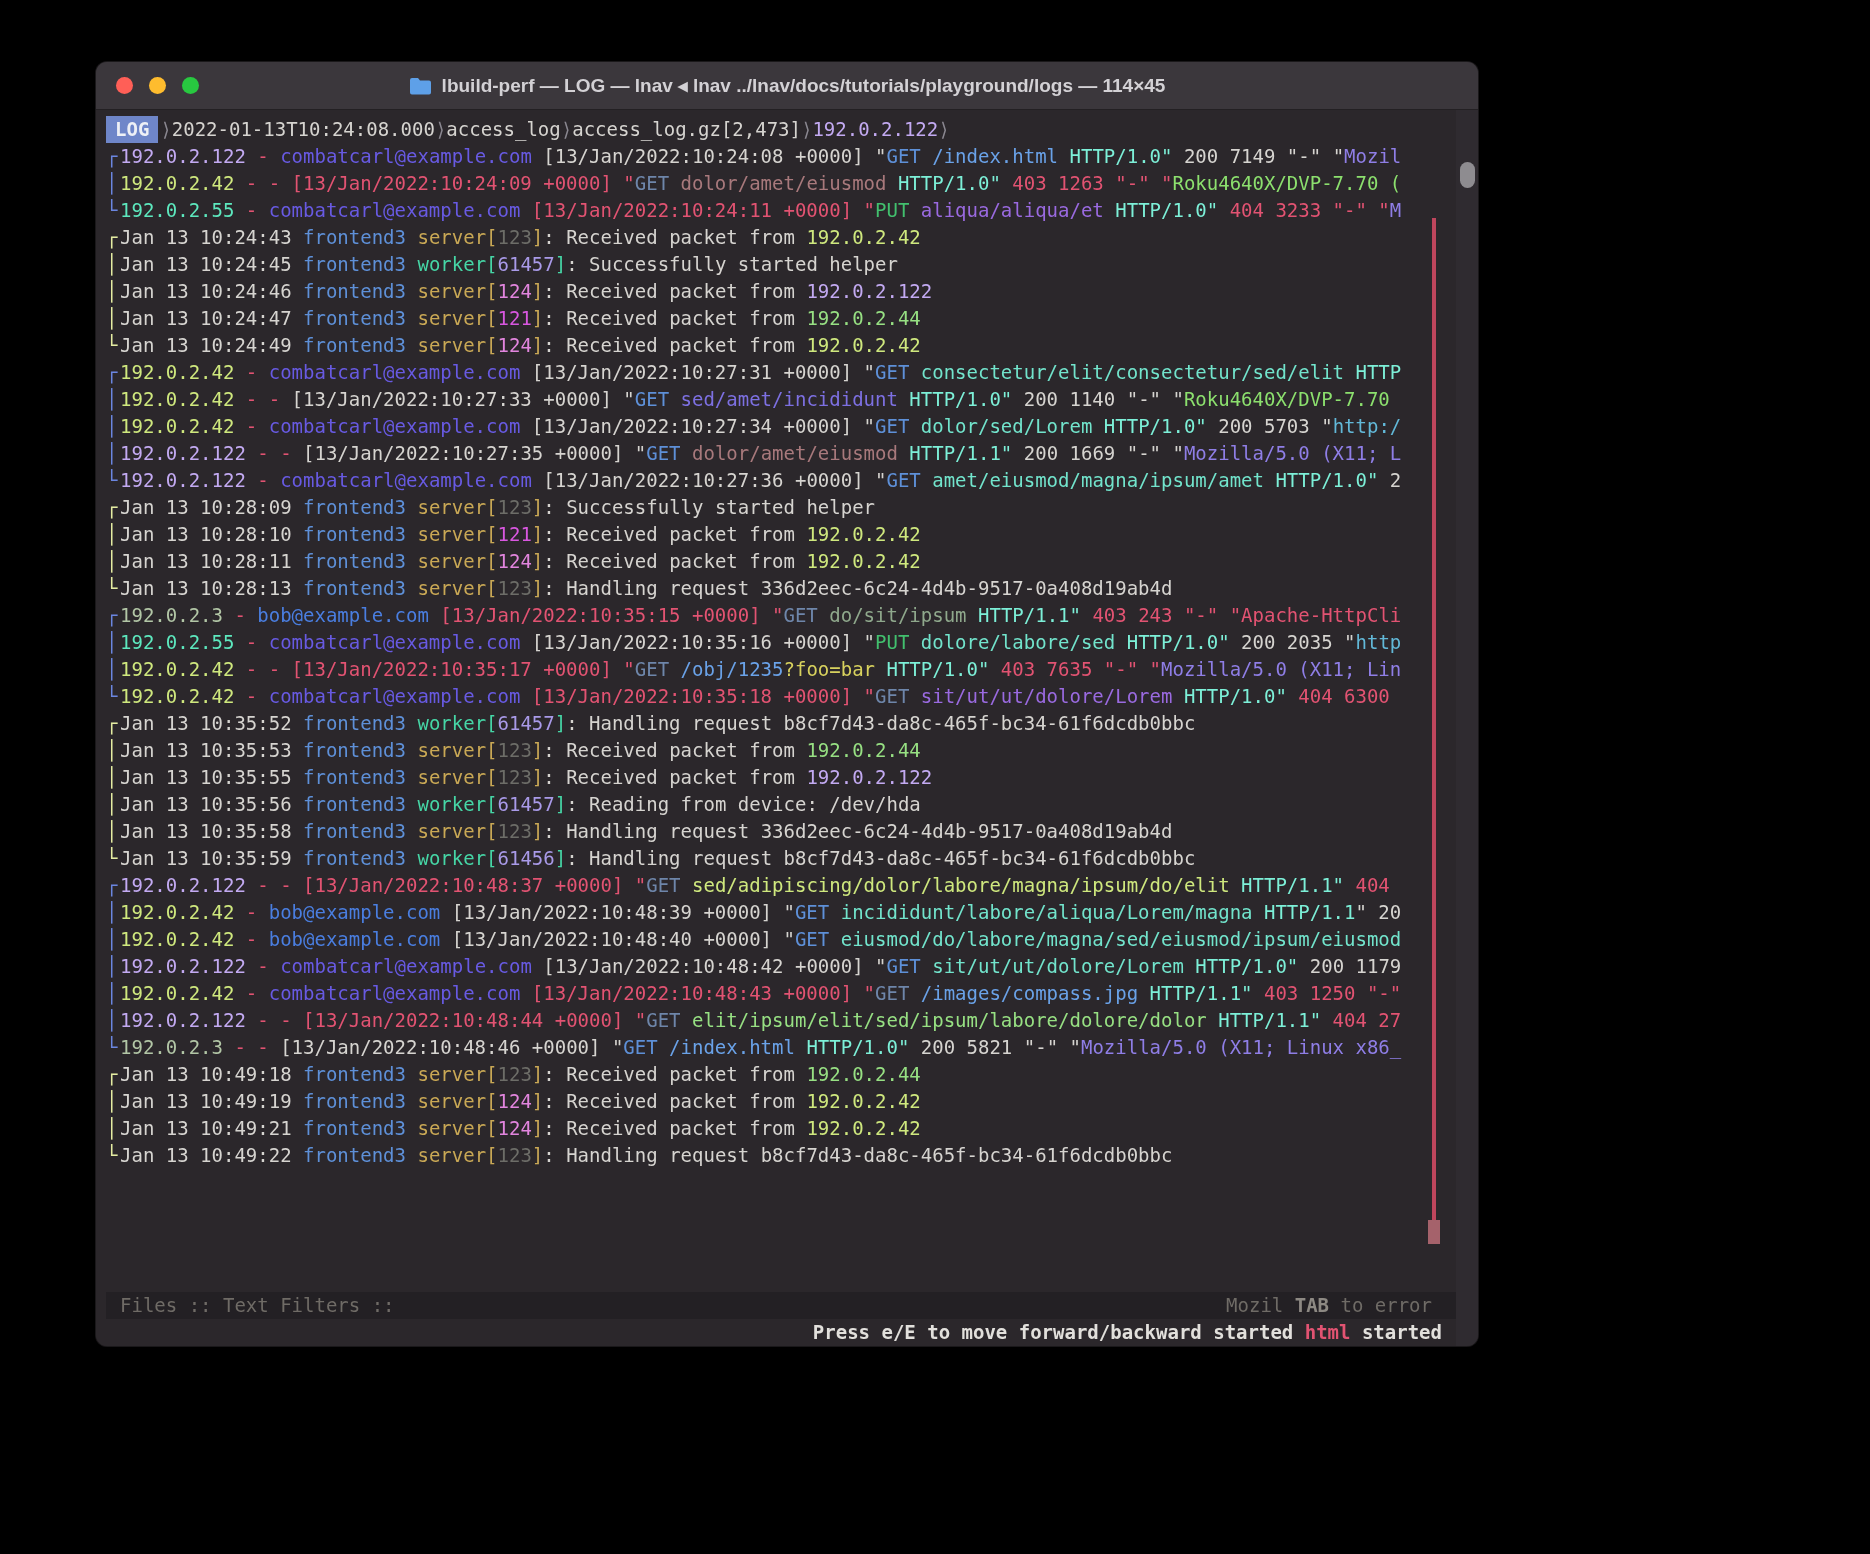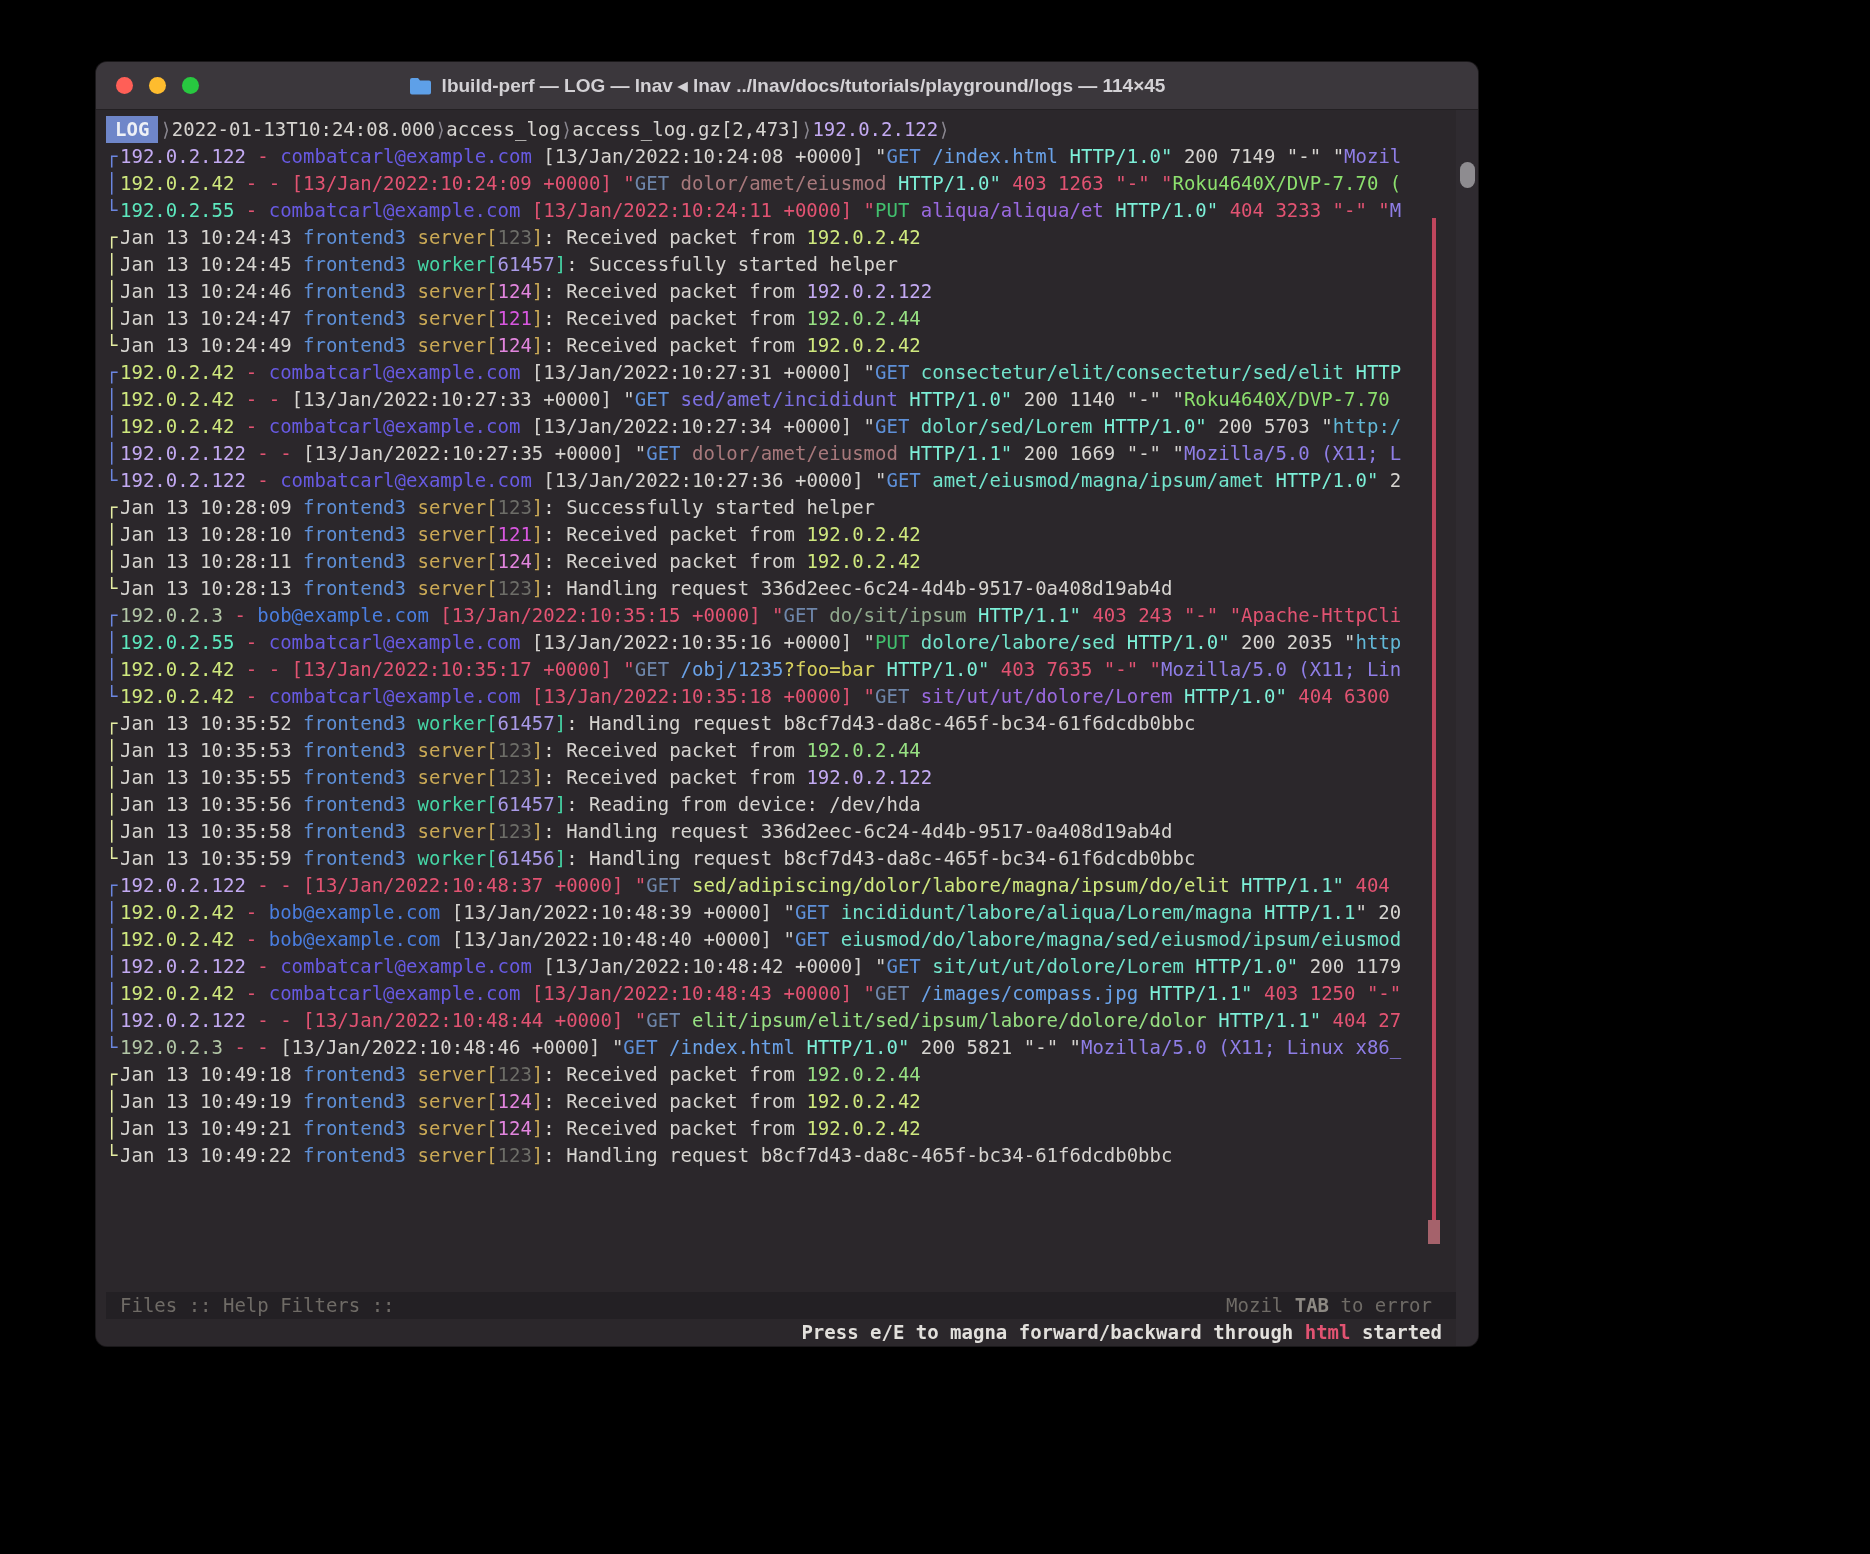--- a/index.html
+++ b/index.html
@@ -56,25 +56,25 @@
   </div>
 
   <div class="content">
     <div class="row"><span class="chip">LOG</span><span id="crumbs"><span class="sep">⟩</span><span style="color: rgb(214, 212, 208);">2022-01-13T10:24:08.000</span><span class="sep">⟩</span><span style="color: rgb(214, 212, 208);">access_log</span><span class="sep">⟩</span><span style="color: rgb(214, 212, 208);">access_log.gz[2,473]</span><span class="sep">⟩</span><span style="color: rgb(195, 170, 242);">192.0.2.122</span><span class="sep">⟩</span></span></div>
     <div id="log-view" style="display:contents"><div class="row"><span class="pre" style="color: rgb(107, 134, 224);">┌</span><span style="color: rgb(195, 170, 242);">192.0.2.122</span><span style="color: rgb(226, 83, 114);"> - </span><span style="color: rgb(104, 90, 226);">combatcarl@example.com</span><span style="color: rgb(214, 212, 208);"> [13/Jan/2022:10:24:08 +0000] "</span><span style="color: rgb(94, 144, 216);">GET</span><span style="color: rgb(214, 212, 208);"> </span><span style="color: rgb(106, 162, 232);">/index.html</span><span style="color: rgb(214, 212, 208);"> </span><span style="color: rgb(125, 240, 216);">HTTP/1.0"</span><span style="color: rgb(214, 212, 208);"> 200 7149 "-" "</span><span style="color: rgb(143, 126, 230);">Mozil</span></div><div class="row"><span class="pre" style="color: rgb(107, 134, 224);">│</span><span style="color: rgb(207, 232, 126);">192.0.2.42</span><span style="color: rgb(226, 83, 114);"> - - [13/Jan/2022:10:24:09 +0000] "</span><span style="color: rgb(110, 134, 170);">GET</span><span style="color: rgb(214, 212, 208);"> </span><span style="color: rgb(168, 121, 124);">dolor/amet/eiusmod</span><span style="color: rgb(214, 212, 208);"> </span><span style="color: rgb(125, 240, 216);">HTTP/1.0"</span><span style="color: rgb(226, 83, 114);"> 403 1263 "-" "</span><span style="color: rgb(140, 224, 110);">Roku4640X/DVP-7.70 (</span></div><div class="row"><span class="pre" style="color: rgb(107, 134, 224);">└</span><span style="color: rgb(93, 232, 190);">192.0.2.55</span><span style="color: rgb(226, 83, 114);"> - </span><span style="color: rgb(104, 90, 226);">combatcarl@example.com</span><span style="color: rgb(226, 83, 114);"> [13/Jan/2022:10:24:11 +0000] "</span><span style="color: rgb(66, 192, 110);">PUT</span><span style="color: rgb(214, 212, 208);"> </span><span style="color: rgb(154, 106, 224);">aliqua/aliqua/et</span><span style="color: rgb(214, 212, 208);"> </span><span style="color: rgb(125, 240, 216);">HTTP/1.0"</span><span style="color: rgb(226, 83, 114);"> 404 3233 "-" "</span><span style="color: rgb(143, 126, 230);">M</span></div><div class="row"><span class="pre" style="color: rgb(228, 236, 162);">┌</span><span style="color: rgb(214, 212, 208);">Jan 13 10:24:43 </span><span style="color: rgb(94, 144, 216);">frontend3</span><span style="color: rgb(214, 212, 208);"> </span><span style="color: rgb(201, 168, 85);">server[</span><span style="color: rgb(109, 109, 104);">123</span><span style="color: rgb(201, 168, 85);">]</span><span style="color: rgb(214, 212, 208);">: Received packet from </span><span style="color: rgb(207, 232, 126);">192.0.2.42</span></div><div class="row"><span class="pre" style="color: rgb(228, 236, 162);">│</span><span style="color: rgb(214, 212, 208);">Jan 13 10:24:45 </span><span style="color: rgb(94, 144, 216);">frontend3</span><span style="color: rgb(214, 212, 208);"> </span><span style="color: rgb(70, 214, 166);">worker[</span><span style="color: rgb(169, 154, 232);">61457</span><span style="color: rgb(70, 214, 166);">]</span><span style="color: rgb(214, 212, 208);">: Successfully started helper</span></div><div class="row"><span class="pre" style="color: rgb(228, 236, 162);">│</span><span style="color: rgb(214, 212, 208);">Jan 13 10:24:46 </span><span style="color: rgb(94, 144, 216);">frontend3</span><span style="color: rgb(214, 212, 208);"> </span><span style="color: rgb(201, 168, 85);">server[</span><span style="color: rgb(226, 133, 222);">124</span><span style="color: rgb(201, 168, 85);">]</span><span style="color: rgb(214, 212, 208);">: Received packet from </span><span style="color: rgb(195, 170, 242);">192.0.2.122</span></div><div class="row"><span class="pre" style="color: rgb(228, 236, 162);">│</span><span style="color: rgb(214, 212, 208);">Jan 13 10:24:47 </span><span style="color: rgb(94, 144, 216);">frontend3</span><span style="color: rgb(214, 212, 208);"> </span><span style="color: rgb(201, 168, 85);">server[</span><span style="color: rgb(217, 87, 224);">121</span><span style="color: rgb(201, 168, 85);">]</span><span style="color: rgb(214, 212, 208);">: Received packet from </span><span style="color: rgb(151, 224, 131);">192.0.2.44</span></div><div class="row"><span class="pre" style="color: rgb(228, 236, 162);">└</span><span style="color: rgb(214, 212, 208);">Jan 13 10:24:49 </span><span style="color: rgb(94, 144, 216);">frontend3</span><span style="color: rgb(214, 212, 208);"> </span><span style="color: rgb(201, 168, 85);">server[</span><span style="color: rgb(226, 133, 222);">124</span><span style="color: rgb(201, 168, 85);">]</span><span style="color: rgb(214, 212, 208);">: Received packet from </span><span style="color: rgb(207, 232, 126);">192.0.2.42</span></div><div class="row"><span class="pre" style="color: rgb(107, 134, 224);">┌</span><span style="color: rgb(207, 232, 126);">192.0.2.42</span><span style="color: rgb(226, 83, 114);"> - </span><span style="color: rgb(104, 90, 226);">combatcarl@example.com</span><span style="color: rgb(214, 212, 208);"> [13/Jan/2022:10:27:31 +0000] "</span><span style="color: rgb(94, 144, 216);">GET</span><span style="color: rgb(214, 212, 208);"> </span><span style="color: rgb(114, 228, 204);">consectetur/elit/consectetur/sed/elit</span><span style="color: rgb(214, 212, 208);"> </span><span style="color: rgb(125, 240, 216);">HTTP</span></div><div class="row"><span class="pre" style="color: rgb(107, 134, 224);">│</span><span style="color: rgb(207, 232, 126);">192.0.2.42</span><span style="color: rgb(226, 83, 114);"> - - </span><span style="color: rgb(214, 212, 208);">[13/Jan/2022:10:27:33 +0000] "</span><span style="color: rgb(94, 144, 216);">GET</span><span style="color: rgb(214, 212, 208);"> </span><span style="color: rgb(125, 112, 226);">sed/amet/incididunt</span><span style="color: rgb(214, 212, 208);"> </span><span style="color: rgb(125, 240, 216);">HTTP/1.0"</span><span style="color: rgb(214, 212, 208);"> 200 1140 "-" "</span><span style="color: rgb(140, 224, 110);">Roku4640X/DVP-7.70</span></div><div class="row"><span class="pre" style="color: rgb(107, 134, 224);">│</span><span style="color: rgb(207, 232, 126);">192.0.2.42</span><span style="color: rgb(226, 83, 114);"> - </span><span style="color: rgb(104, 90, 226);">combatcarl@example.com</span><span style="color: rgb(214, 212, 208);"> [13/Jan/2022:10:27:34 +0000] "</span><span style="color: rgb(94, 144, 216);">GET</span><span style="color: rgb(214, 212, 208);"> </span><span style="color: rgb(114, 228, 204);">dolor/sed/Lorem</span><span style="color: rgb(214, 212, 208);"> </span><span style="color: rgb(125, 240, 216);">HTTP/1.0"</span><span style="color: rgb(214, 212, 208);"> 200 5703 "</span><span style="color: rgb(98, 184, 216);">http:/</span></div><div class="row"><span class="pre" style="color: rgb(107, 134, 224);">│</span><span style="color: rgb(195, 170, 242);">192.0.2.122</span><span style="color: rgb(226, 83, 114);"> - - </span><span style="color: rgb(214, 212, 208);">[13/Jan/2022:10:27:35 +0000] "</span><span style="color: rgb(94, 144, 216);">GET</span><span style="color: rgb(214, 212, 208);"> </span><span style="color: rgb(168, 121, 124);">dolor/amet/eiusmod</span><span style="color: rgb(214, 212, 208);"> </span><span style="color: rgb(125, 240, 216);">HTTP/1.1"</span><span style="color: rgb(214, 212, 208);"> 200 1669 "-" "</span><span style="color: rgb(143, 126, 230);">Mozilla/5.0 (X11; L</span></div><div class="row"><span class="pre" style="color: rgb(107, 134, 224);">└</span><span style="color: rgb(195, 170, 242);">192.0.2.122</span><span style="color: rgb(226, 83, 114);"> - </span><span style="color: rgb(104, 90, 226);">combatcarl@example.com</span><span style="color: rgb(214, 212, 208);"> [13/Jan/2022:10:27:36 +0000] "</span><span style="color: rgb(94, 144, 216);">GET</span><span style="color: rgb(214, 212, 208);"> </span><span style="color: rgb(114, 228, 204);">amet/eiusmod/magna/ipsum/amet</span><span style="color: rgb(214, 212, 208);"> </span><span style="color: rgb(125, 240, 216);">HTTP/1.0"</span><span style="color: rgb(214, 212, 208);"> 2</span></div><div class="row"><span class="pre" style="color: rgb(228, 236, 162);">┌</span><span style="color: rgb(214, 212, 208);">Jan 13 10:28:09 </span><span style="color: rgb(94, 144, 216);">frontend3</span><span style="color: rgb(214, 212, 208);"> </span><span style="color: rgb(201, 168, 85);">server[</span><span style="color: rgb(109, 109, 104);">123</span><span style="color: rgb(201, 168, 85);">]</span><span style="color: rgb(214, 212, 208);">: Successfully started helper</span></div><div class="row"><span class="pre" style="color: rgb(228, 236, 162);">│</span><span style="color: rgb(214, 212, 208);">Jan 13 10:28:10 </span><span style="color: rgb(94, 144, 216);">frontend3</span><span style="color: rgb(214, 212, 208);"> </span><span style="color: rgb(201, 168, 85);">server[</span><span style="color: rgb(217, 87, 224);">121</span><span style="color: rgb(201, 168, 85);">]</span><span style="color: rgb(214, 212, 208);">: Received packet from </span><span style="color: rgb(207, 232, 126);">192.0.2.42</span></div><div class="row"><span class="pre" style="color: rgb(228, 236, 162);">│</span><span style="color: rgb(214, 212, 208);">Jan 13 10:28:11 </span><span style="color: rgb(94, 144, 216);">frontend3</span><span style="color: rgb(214, 212, 208);"> </span><span style="color: rgb(201, 168, 85);">server[</span><span style="color: rgb(226, 133, 222);">124</span><span style="color: rgb(201, 168, 85);">]</span><span style="color: rgb(214, 212, 208);">: Received packet from </span><span style="color: rgb(207, 232, 126);">192.0.2.42</span></div><div class="row"><span class="pre" style="color: rgb(228, 236, 162);">└</span><span style="color: rgb(214, 212, 208);">Jan 13 10:28:13 </span><span style="color: rgb(94, 144, 216);">frontend3</span><span style="color: rgb(214, 212, 208);"> </span><span style="color: rgb(201, 168, 85);">server[</span><span style="color: rgb(109, 109, 104);">123</span><span style="color: rgb(201, 168, 85);">]</span><span style="color: rgb(214, 212, 208);">: Handling request 336d2eec-6c24-4d4b-9517-0a408d19ab4d</span></div><div class="row"><span class="pre" style="color: rgb(107, 134, 224);">┌</span><span style="color: rgb(178, 198, 166);">192.0.2.3</span><span style="color: rgb(226, 83, 114);"> - </span><span style="color: rgb(74, 126, 224);">bob@example.com</span><span style="color: rgb(226, 83, 114);"> [13/Jan/2022:10:35:15 +0000] "</span><span style="color: rgb(110, 134, 170);">GET</span><span style="color: rgb(226, 83, 114);"> </span><span style="color: rgb(143, 168, 140);">do/sit/ipsum</span><span style="color: rgb(226, 83, 114);"> </span><span style="color: rgb(125, 240, 216);">HTTP/1.1"</span><span style="color: rgb(226, 83, 114);"> 403 243 "-" "</span><span style="color: rgb(226, 83, 114);">Apache-HttpCli</span></div><div class="row"><span class="pre" style="color: rgb(107, 134, 224);">│</span><span style="color: rgb(93, 232, 190);">192.0.2.55</span><span style="color: rgb(226, 83, 114);"> - </span><span style="color: rgb(104, 90, 226);">combatcarl@example.com</span><span style="color: rgb(214, 212, 208);"> [13/Jan/2022:10:35:16 +0000] "</span><span style="color: rgb(66, 192, 110);">PUT</span><span style="color: rgb(214, 212, 208);"> </span><span style="color: rgb(114, 228, 204);">dolore/labore/sed</span><span style="color: rgb(214, 212, 208);"> </span><span style="color: rgb(125, 240, 216);">HTTP/1.0"</span><span style="color: rgb(214, 212, 208);"> 200 2035 "</span><span style="color: rgb(98, 184, 216);">http</span></div><div class="row"><span class="pre" style="color: rgb(107, 134, 224);">│</span><span style="color: rgb(207, 232, 126);">192.0.2.42</span><span style="color: rgb(226, 83, 114);"> - - [13/Jan/2022:10:35:17 +0000] "</span><span style="color: rgb(110, 134, 170);">GET</span><span style="color: rgb(214, 212, 208);"> </span><span style="color: rgb(106, 162, 232);">/obj/1235</span><span style="color: rgb(216, 210, 94);">?foo=bar</span><span style="color: rgb(214, 212, 208);"> </span><span style="color: rgb(125, 240, 216);">HTTP/1.0"</span><span style="color: rgb(226, 83, 114);"> 403 7635 "-" "</span><span style="color: rgb(143, 126, 230);">Mozilla/5.0 (X11; Lin</span></div><div class="row"><span class="pre" style="color: rgb(107, 134, 224);">└</span><span style="color: rgb(207, 232, 126);">192.0.2.42</span><span style="color: rgb(226, 83, 114);"> - </span><span style="color: rgb(104, 90, 226);">combatcarl@example.com</span><span style="color: rgb(226, 83, 114);"> [13/Jan/2022:10:35:18 +0000] "</span><span style="color: rgb(110, 134, 170);">GET</span><span style="color: rgb(214, 212, 208);"> </span><span style="color: rgb(154, 106, 224);">sit/ut/ut/dolore/Lorem</span><span style="color: rgb(214, 212, 208);"> </span><span style="color: rgb(125, 240, 216);">HTTP/1.0"</span><span style="color: rgb(226, 83, 114);"> 404 6300</span></div><div class="row"><span class="pre" style="color: rgb(228, 236, 162);">┌</span><span style="color: rgb(214, 212, 208);">Jan 13 10:35:52 </span><span style="color: rgb(94, 144, 216);">frontend3</span><span style="color: rgb(214, 212, 208);"> </span><span style="color: rgb(70, 214, 166);">worker[</span><span style="color: rgb(169, 154, 232);">61457</span><span style="color: rgb(70, 214, 166);">]</span><span style="color: rgb(214, 212, 208);">: Handling request b8cf7d43-da8c-465f-bc34-61f6dcdb0bbc</span></div><div class="row"><span class="pre" style="color: rgb(228, 236, 162);">│</span><span style="color: rgb(214, 212, 208);">Jan 13 10:35:53 </span><span style="color: rgb(94, 144, 216);">frontend3</span><span style="color: rgb(214, 212, 208);"> </span><span style="color: rgb(201, 168, 85);">server[</span><span style="color: rgb(109, 109, 104);">123</span><span style="color: rgb(201, 168, 85);">]</span><span style="color: rgb(214, 212, 208);">: Received packet from </span><span style="color: rgb(151, 224, 131);">192.0.2.44</span></div><div class="row"><span class="pre" style="color: rgb(228, 236, 162);">│</span><span style="color: rgb(214, 212, 208);">Jan 13 10:35:55 </span><span style="color: rgb(94, 144, 216);">frontend3</span><span style="color: rgb(214, 212, 208);"> </span><span style="color: rgb(201, 168, 85);">server[</span><span style="color: rgb(109, 109, 104);">123</span><span style="color: rgb(201, 168, 85);">]</span><span style="color: rgb(214, 212, 208);">: Received packet from </span><span style="color: rgb(195, 170, 242);">192.0.2.122</span></div><div class="row"><span class="pre" style="color: rgb(228, 236, 162);">│</span><span style="color: rgb(214, 212, 208);">Jan 13 10:35:56 </span><span style="color: rgb(94, 144, 216);">frontend3</span><span style="color: rgb(214, 212, 208);"> </span><span style="color: rgb(70, 214, 166);">worker[</span><span style="color: rgb(169, 154, 232);">61457</span><span style="color: rgb(70, 214, 166);">]</span><span style="color: rgb(214, 212, 208);">: Reading from device: /dev/hda</span></div><div class="row"><span class="pre" style="color: rgb(228, 236, 162);">│</span><span style="color: rgb(214, 212, 208);">Jan 13 10:35:58 </span><span style="color: rgb(94, 144, 216);">frontend3</span><span style="color: rgb(214, 212, 208);"> </span><span style="color: rgb(201, 168, 85);">server[</span><span style="color: rgb(109, 109, 104);">123</span><span style="color: rgb(201, 168, 85);">]</span><span style="color: rgb(214, 212, 208);">: Handling request 336d2eec-6c24-4d4b-9517-0a408d19ab4d</span></div><div class="row"><span class="pre" style="color: rgb(228, 236, 162);">└</span><span style="color: rgb(214, 212, 208);">Jan 13 10:35:59 </span><span style="color: rgb(94, 144, 216);">frontend3</span><span style="color: rgb(214, 212, 208);"> </span><span style="color: rgb(70, 214, 166);">worker[</span><span style="color: rgb(169, 154, 232);">61456</span><span style="color: rgb(70, 214, 166);">]</span><span style="color: rgb(214, 212, 208);">: Handling request b8cf7d43-da8c-465f-bc34-61f6dcdb0bbc</span></div><div class="row"><span class="pre" style="color: rgb(107, 134, 224);">┌</span><span style="color: rgb(195, 170, 242);">192.0.2.122</span><span style="color: rgb(226, 83, 114);"> - - [13/Jan/2022:10:48:37 +0000] "</span><span style="color: rgb(110, 134, 170);">GET</span><span style="color: rgb(214, 212, 208);"> </span><span style="color: rgb(207, 232, 126);">sed/adipiscing/dolor/labore/magna/ipsum/do/elit</span><span style="color: rgb(214, 212, 208);"> </span><span style="color: rgb(125, 240, 216);">HTTP/1.1"</span><span style="color: rgb(226, 83, 114);"> 404</span></div><div class="row"><span class="pre" style="color: rgb(107, 134, 224);">│</span><span style="color: rgb(207, 232, 126);">192.0.2.42</span><span style="color: rgb(226, 83, 114);"> - </span><span style="color: rgb(74, 126, 224);">bob@example.com</span><span style="color: rgb(214, 212, 208);"> [13/Jan/2022:10:48:39 +0000] "</span><span style="color: rgb(94, 144, 216);">GET</span><span style="color: rgb(214, 212, 208);"> </span><span style="color: rgb(114, 228, 204);">incididunt/labore/aliqua/Lorem/magna</span><span style="color: rgb(214, 212, 208);"> </span><span style="color: rgb(125, 240, 216);">HTTP/1.1</span><span style="color: rgb(214, 212, 208);">" 20</span></div><div class="row"><span class="pre" style="color: rgb(107, 134, 224);">│</span><span style="color: rgb(207, 232, 126);">192.0.2.42</span><span style="color: rgb(226, 83, 114);"> - </span><span style="color: rgb(74, 126, 224);">bob@example.com</span><span style="color: rgb(214, 212, 208);"> [13/Jan/2022:10:48:40 +0000] "</span><span style="color: rgb(94, 144, 216);">GET</span><span style="color: rgb(214, 212, 208);"> </span><span style="color: rgb(114, 228, 204);">eiusmod/do/labore/magna/sed/eiusmod/ipsum/eiusmod</span></div><div class="row"><span class="pre" style="color: rgb(107, 134, 224);">│</span><span style="color: rgb(195, 170, 242);">192.0.2.122</span><span style="color: rgb(226, 83, 114);"> - </span><span style="color: rgb(104, 90, 226);">combatcarl@example.com</span><span style="color: rgb(214, 212, 208);"> [13/Jan/2022:10:48:42 +0000] "</span><span style="color: rgb(94, 144, 216);">GET</span><span style="color: rgb(214, 212, 208);"> </span><span style="color: rgb(114, 228, 204);">sit/ut/ut/dolore/Lorem</span><span style="color: rgb(214, 212, 208);"> </span><span style="color: rgb(125, 240, 216);">HTTP/1.0"</span><span style="color: rgb(214, 212, 208);"> 200 1179</span></div><div class="row"><span class="pre" style="color: rgb(107, 134, 224);">│</span><span style="color: rgb(207, 232, 126);">192.0.2.42</span><span style="color: rgb(226, 83, 114);"> - </span><span style="color: rgb(104, 90, 226);">combatcarl@example.com</span><span style="color: rgb(226, 83, 114);"> [13/Jan/2022:10:48:43 +0000] "</span><span style="color: rgb(110, 134, 170);">GET</span><span style="color: rgb(214, 212, 208);"> </span><span style="color: rgb(106, 162, 232);">/images/compass.jpg</span><span style="color: rgb(214, 212, 208);"> </span><span style="color: rgb(125, 240, 216);">HTTP/1.1"</span><span style="color: rgb(226, 83, 114);"> 403 1250 "-"</span></div><div class="row"><span class="pre" style="color: rgb(107, 134, 224);">│</span><span style="color: rgb(195, 170, 242);">192.0.2.122</span><span style="color: rgb(226, 83, 114);"> - - [13/Jan/2022:10:48:44 +0000] "</span><span style="color: rgb(110, 134, 170);">GET</span><span style="color: rgb(214, 212, 208);"> </span><span style="color: rgb(151, 224, 131);">elit/ipsum/elit/sed/ipsum/labore/dolore/dolor</span><span style="color: rgb(214, 212, 208);"> </span><span style="color: rgb(125, 240, 216);">HTTP/1.1"</span><span style="color: rgb(226, 83, 114);"> 404 27</span></div><div class="row"><span class="pre" style="color: rgb(107, 134, 224);">└</span><span style="color: rgb(178, 198, 166);">192.0.2.3</span><span style="color: rgb(226, 83, 114);"> - - </span><span style="color: rgb(214, 212, 208);">[13/Jan/2022:10:48:46 +0000] "</span><span style="color: rgb(94, 144, 216);">GET</span><span style="color: rgb(214, 212, 208);"> </span><span style="color: rgb(106, 162, 232);">/index.html</span><span style="color: rgb(214, 212, 208);"> </span><span style="color: rgb(125, 240, 216);">HTTP/1.0"</span><span style="color: rgb(214, 212, 208);"> 200 5821 "-" "</span><span style="color: rgb(143, 126, 230);">Mozilla/5.0 (X11; Linux x86_</span></div><div class="row"><span class="pre" style="color: rgb(228, 236, 162);">┌</span><span style="color: rgb(214, 212, 208);">Jan 13 10:49:18 </span><span style="color: rgb(94, 144, 216);">frontend3</span><span style="color: rgb(214, 212, 208);"> </span><span style="color: rgb(201, 168, 85);">server[</span><span style="color: rgb(109, 109, 104);">123</span><span style="color: rgb(201, 168, 85);">]</span><span style="color: rgb(214, 212, 208);">: Received packet from </span><span style="color: rgb(151, 224, 131);">192.0.2.44</span></div><div class="row"><span class="pre" style="color: rgb(228, 236, 162);">│</span><span style="color: rgb(214, 212, 208);">Jan 13 10:49:19 </span><span style="color: rgb(94, 144, 216);">frontend3</span><span style="color: rgb(214, 212, 208);"> </span><span style="color: rgb(201, 168, 85);">server[</span><span style="color: rgb(226, 133, 222);">124</span><span style="color: rgb(201, 168, 85);">]</span><span style="color: rgb(214, 212, 208);">: Received packet from </span><span style="color: rgb(207, 232, 126);">192.0.2.42</span></div><div class="row"><span class="pre" style="color: rgb(228, 236, 162);">│</span><span style="color: rgb(214, 212, 208);">Jan 13 10:49:21 </span><span style="color: rgb(94, 144, 216);">frontend3</span><span style="color: rgb(214, 212, 208);"> </span><span style="color: rgb(201, 168, 85);">server[</span><span style="color: rgb(226, 133, 222);">124</span><span style="color: rgb(201, 168, 85);">]</span><span style="color: rgb(214, 212, 208);">: Received packet from </span><span style="color: rgb(207, 232, 126);">192.0.2.42</span></div><div class="row"><span class="pre" style="color: rgb(228, 236, 162);">└</span><span style="color: rgb(214, 212, 208);">Jan 13 10:49:22 </span><span style="color: rgb(94, 144, 216);">frontend3</span><span style="color: rgb(214, 212, 208);"> </span><span style="color: rgb(201, 168, 85);">server[</span><span style="color: rgb(109, 109, 104);">123</span><span style="color: rgb(201, 168, 85);">]</span><span style="color: rgb(214, 212, 208);">: Handling request b8cf7d43-da8c-465f-bc34-61f6dcdb0bbc</span></div></div>
     <div class="row"></div>
     <div class="row"></div>
     <div class="spacer"></div>
 
     <div class="bar filesbar">
-      <span>Files :: Help Filters ::</span>
+      <span>Files :: Text Filters ::</span>
       <span><span>Mozil </span><b>TAB</b><span> to error</span></span>
     </div>
     <div class="bar hintbar">
-      <span><span>Press e/E to magna forward/backward through </span><span id="error-word" style="color: rgb(226, 83, 114);">html</span><span> started</span></span>
+      <span><span>Press e/E to move forward/backward started </span><span id="error-word" style="color: rgb(226, 83, 114);">html</span><span> started</span></span>
     </div>
 
     <div class="errorrail"></div>
     <div class="viewthumb" id="viewthumb" style="top: 1110px;"></div>
   </div>
 
   <div class="scrolltrack">
     <div class="scrollthumb"></div>
   </div>
 </div>

